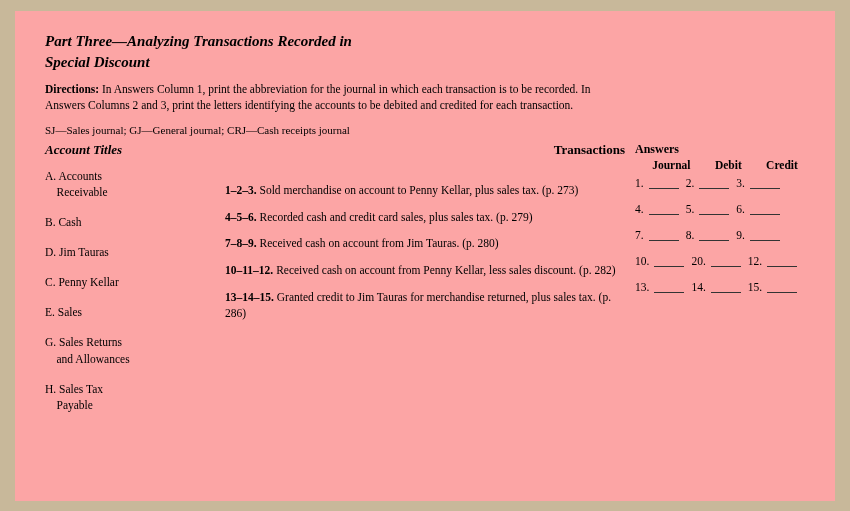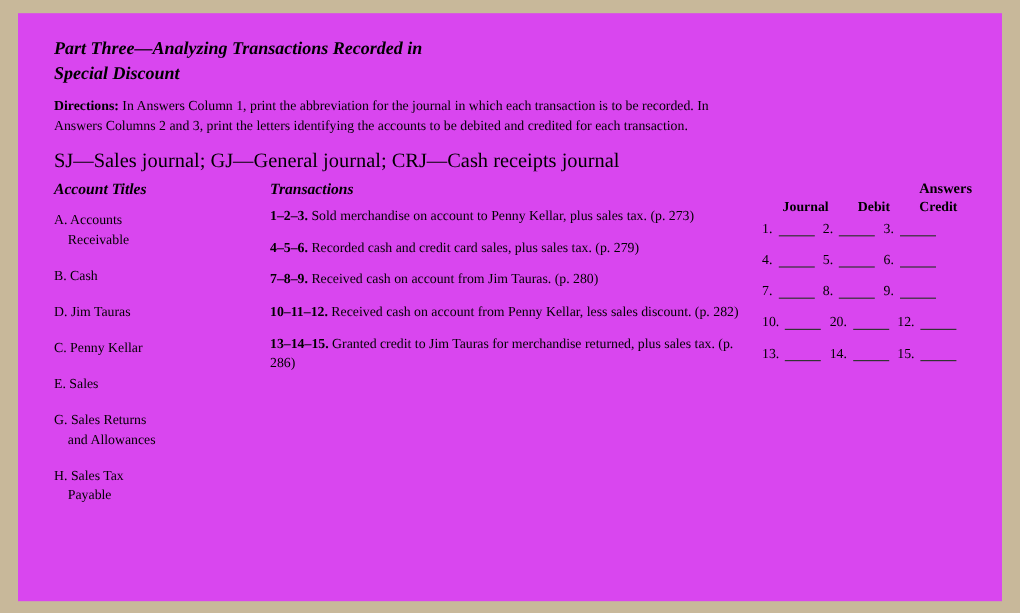--- a/index.html
+++ b/index.html
@@ -7,21 +7,21 @@
       background-color: #c8b89a;
       font-family: 'Times New Roman', Times, serif;
       width: 850px;
       min-height: 511px;
       display: flex;
       align-items: center;
       justify-content: center;
       padding: 10px;
     }
     .page {
-      background-color: #d946ef;
+      background-color: #fca5a5;
       width: 820px;
       min-height: 490px;
       padding: 20px 25px 20px 30px;
       position: relative;
     }
     .title {
       font-style: italic;
       font-size: 15px;
       font-weight: bold;
       margin-bottom: 8px;
@@ -30,21 +30,21 @@
     .directions {
       font-size: 11.5px;
       line-height: 1.45;
       margin-bottom: 10px;
       max-width: 560px;
     }
     .directions .bold-label {
       font-weight: bold;
     }
     .journal-key {
-      font-size: 17px;
+      font-size: 11px;
       margin-bottom: 6px;
     }
     .main-content {
       display: flex;
       gap: 0;
       margin-top: 4px;
     }
     .left-col {
       width: 170px;
       flex-shrink: 0;
@@ -62,37 +62,36 @@
     }
     .account-letter {
       font-weight: normal;
     }
     .middle-col {
       flex: 1;
       padding-left: 10px;
     }
     .transactions-header {
       font-weight: bold;
-      font-style: italic;
       font-size: 13px;
-      text-align: left;
-      margin-bottom: 6px;
+      text-align: right;
+      margin-bottom: 24px;
     }
     .transaction-item {
       font-size: 11.5px;
       line-height: 1.45;
       margin-bottom: 10px;
     }
     .right-col {
       width: 185px;
       flex-shrink: 0;
       padding-left: 10px;
     }
     .answers-header {
-      text-align: right;
+      text-align: left;
       font-weight: bold;
       font-size: 12px;
       margin-bottom: 2px;
     }
     .answers-subheader {
       display: flex;
       justify-content: space-around;
       font-weight: bold;
       font-size: 11.5px;
       margin-bottom: 6px;

